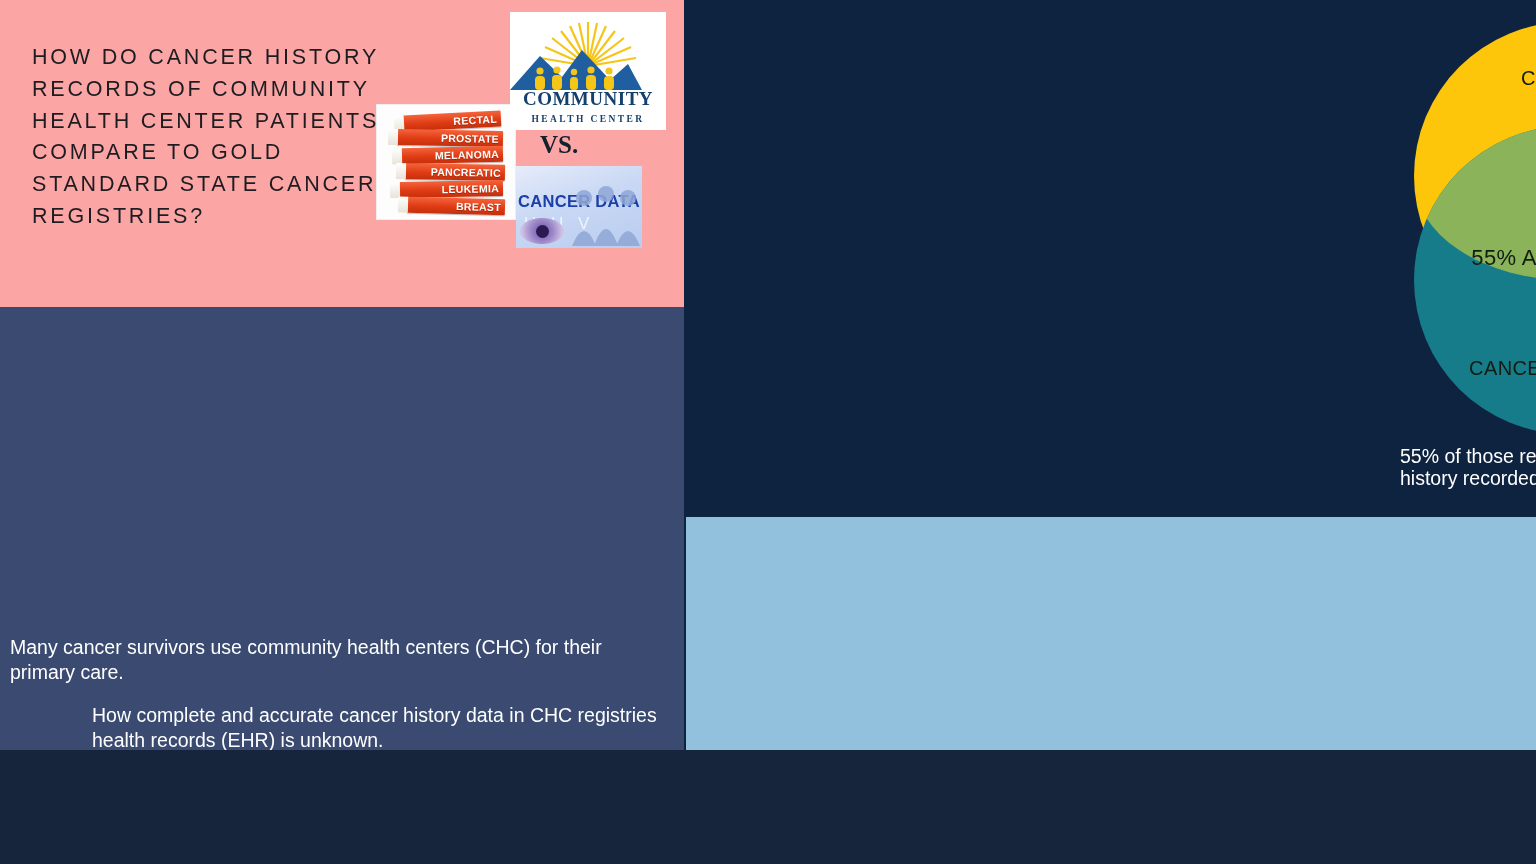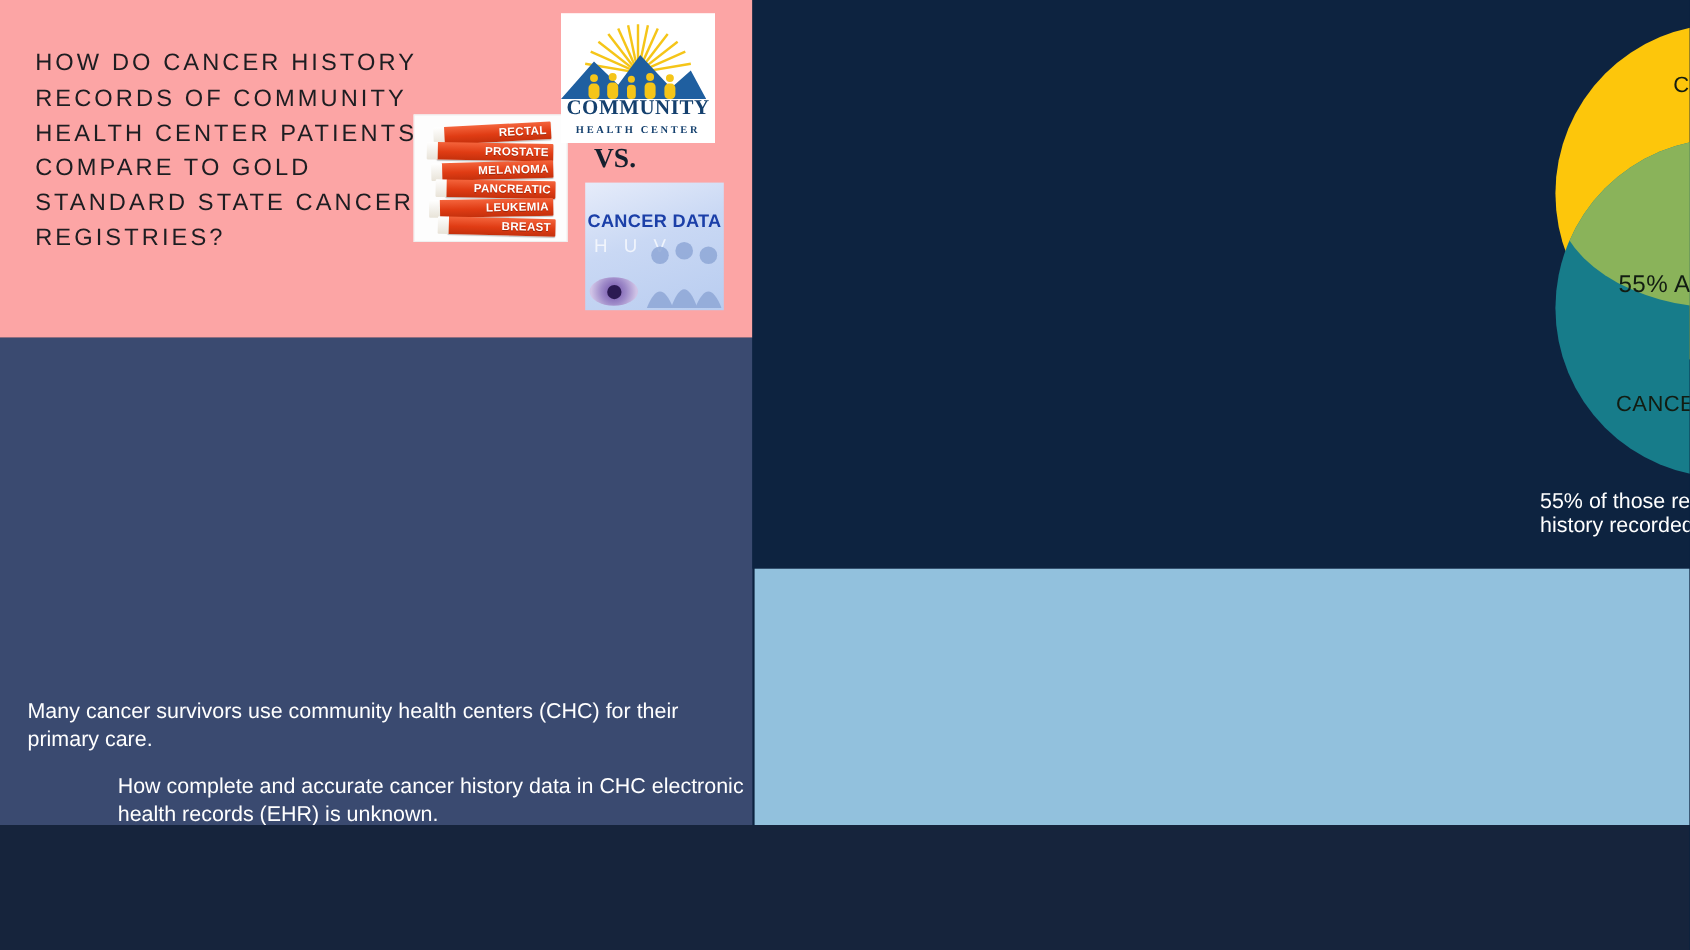--- a/index.html
+++ b/index.html
@@ -55,22 +55,22 @@
     padding-right:4px; text-shadow:0 1px 0 rgba(0,0,0,.25);
     font-family:"Liberation Sans", sans-serif;
     box-shadow:0 1px 1px rgba(0,0,0,.25);
   }
   .book::before {
     content:""; position:absolute; left:-9px; top:0; width:10px; height:100%;
     background:linear-gradient(180deg,#fff 0%,#e8e3d8 100%);
     border-radius:1px 0 0 1px;
   }
 
-  #img-chc { left:510px; top:12px; width:140px; height:118px; background:#fff; }
-  #img-cancerdata { left:532px; top:166px; width:126px; height:116px;
+  #img-chc { left:510px; top:12px; width:156px; height:118px; background:#fff; }
+  #img-cancerdata { left:516px; top:166px; width:126px; height:82px;
     background:linear-gradient(160deg,#e6ecfa 0%,#c9d8f4 45%,#b9cdf0 100%); }
   #vs-label {
     position:absolute; left:540px; top:131px; width:80px;
     font-size:25px; font-weight:700; color:#14202e; text-align:left;
     font-family:Liberation Serif, serif;
   }
 
   
   .chc-sun { position:absolute; left:50%; top:8px; width:100px; height:46px;
     margin-left:-50px; overflow:hidden; }
@@ -87,21 +87,21 @@
   .cd-ghost { position:absolute; left:8px; top:48px; font-size:17px;
     color:rgba(255,255,255,.72); letter-spacing:5px; font-weight:400; }
   .cd-eye { position:absolute; left:4px; bottom:4px; width:44px; height:26px;
     border-radius:50%; background:radial-gradient(circle at 50% 50%, #6f4fa8 0%, #9f8bc9 45%, #cfc3e6 80%); }
   .cd-eye::after { content:""; position:absolute; left:50%; top:50%; width:13px; height:13px;
     margin:-6.5px 0 0 -6.5px; border-radius:50%; background:#2b1a52; }
   .cd-people { position:absolute; right:2px; bottom:2px; width:70px; height:62px; }
 
   
   .bg-para {
-    position:absolute; color:#ffffff; font-size:19.5px; line-height:1.28;margin-left:15px;
+    position:absolute; color:#ffffff; font-size:19.5px; line-height:1.28;
   }
   #bg-p1 { left:10px; top:328px; width:650px; }
   #bg-p2 { left:92px; top:396px; width:576px; }
   #bg-p3 { left:8px; top:463px; width:672px; }
 
   
   #img-map { left:14px; top:544px; width:146px; height:148px;
     background:#a8c6e2; }
   .map-land { position:absolute; right:0; top:0; width:96px; height:100%;
     background:#f6e7c8; }
@@ -202,21 +202,21 @@
             <path d="M24 62 q12 -34 24 0 z"></path>
           <circle cx="58" cy="14" r="8"></circle>
             <path d="M46 62 q12 -30 24 0 z"></path>
         </g>
       </svg>
     </div>
   </section>
 
   <section id="panel-background">
     <p class="bg-para" id="bg-p1">Many cancer survivors use community health centers (CHC) for their primary care.</p>
-    <p class="bg-para" id="bg-p2">How complete and accurate cancer history data in CHC electronic health records (EHR) is unknown.</p>
+    <p class="bg-para" id="bg-p2">How complete and accurate cancer history data in CHC registries health records (EHR) is unknown.</p>
     <p class="bg-para" id="bg-p3">We linked EHR data from CA, OR, &amp; WA CHCs to state cancer registries to estimate agreement between two sources.</p>
 
     <div class="img-box" id="img-map">
       <div class="map-land"></div>
       <div class="map-land2"></div>
       <div class="map-sea"></div>
       <svg style="position:absolute;left:44px;top:0;width:46px;height:148px" viewBox="0 0 46 148" aria-hidden="true">
         <path d="M18 0 L26 16 L14 34 L20 58 L10 84 L16 112 L6 132 L14 148" stroke="#9aa6ae" stroke-width="1.4" fill="none"></path>
       </svg>
       <svg style="position:absolute;left:56px;top:0;width:90px;height:148px" viewBox="0 0 90 148" aria-hidden="true">

